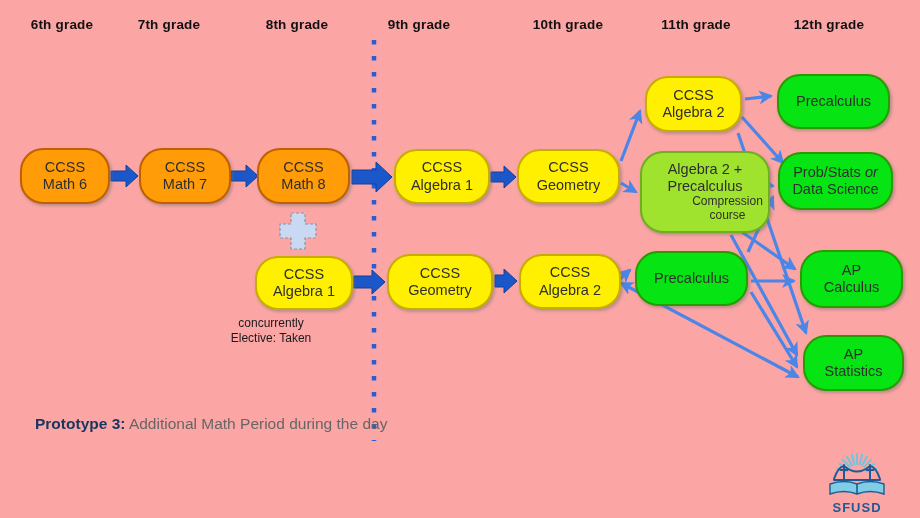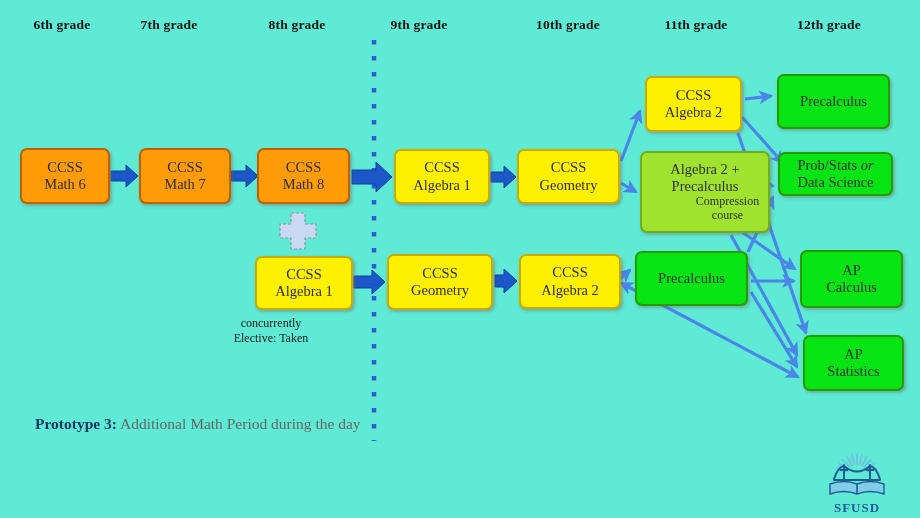--- a/index.html
+++ b/index.html
@@ -1,27 +1,27 @@
 <!DOCTYPE html>
 <html><head>
 <meta charset="utf-8">
 <style>
   html,body{margin:0;padding:0;background:#ffffff;}
   #stage{
-    position:relative;width:920px;height:518px;background:#5eead4;overflow:hidden;
-    font-family:Liberation Serif, serif;
+    position:relative;width:920px;height:518px;background:#fca5a5;overflow:hidden;
+    font-family:Liberation Sans, sans-serif;
   }
   .layer{position:absolute;left:0;top:0;}
   .grade-header{
     position:absolute;width:110px;text-align:center;top:17px;
     font-size:13.5px;font-weight:bold;color:#111111;letter-spacing:0.2px;
   }
   .node{
     position:absolute;display:flex;flex-direction:column;align-items:center;justify-content:center;
-    border-radius:7px;border:2px solid;box-sizing:border-box;
+    border-radius:23px;border:2px solid;box-sizing:border-box;
     font-size:14.5px;line-height:1.18;color:#2f2f2f;text-align:center;
     box-shadow:1.5px 2px 3px rgba(110,110,110,0.45);
   }
   .node.orange{background:#FF9C07;border-color:#c06000;}
   .node.yellow{background:#FFF000;border-color:#c9ac00;}
   .node.ygreen{background:#A0E32E;border-color:#6fae1f;}
   .node.green{background:#06E513;border-color:#279b00;}
   .node .small{font-size:12px;line-height:1.15;margin-left:45px;}
   .node .or-italic{font-style:italic;}
   .note{
@@ -108,21 +108,21 @@
   </div>
   <div class="node green" style="left:777px;top:74px;width:113px;height:55px">
     <span>Precalculus</span>
   </div>
   <div class="node ygreen" style="left:640px;top:151px;width:130px;height:82px">
     <span>Algebra 2 +</span>
     <span>Precalculus</span>
     <span class="small">Compression</span>
     <span class="small">course</span>
   </div>
-  <div class="node green" style="left:778px;top:152px;width:115px;height:44px">
+  <div class="node green" style="left:778px;top:152px;width:115px;height:58px">
     <span><span>Prob/Stats</span>&nbsp;<span class="or-italic">or</span></span>
     <span>Data Science</span>
   </div>
 
   <div class="node yellow" style="left:255px;top:256px;width:98px;height:54px">
     <span>CCSS</span>
     <span>Algebra 1</span>
   </div>
   <div class="node yellow" style="left:387px;top:254px;width:106px;height:56px">
     <span>CCSS</span>

